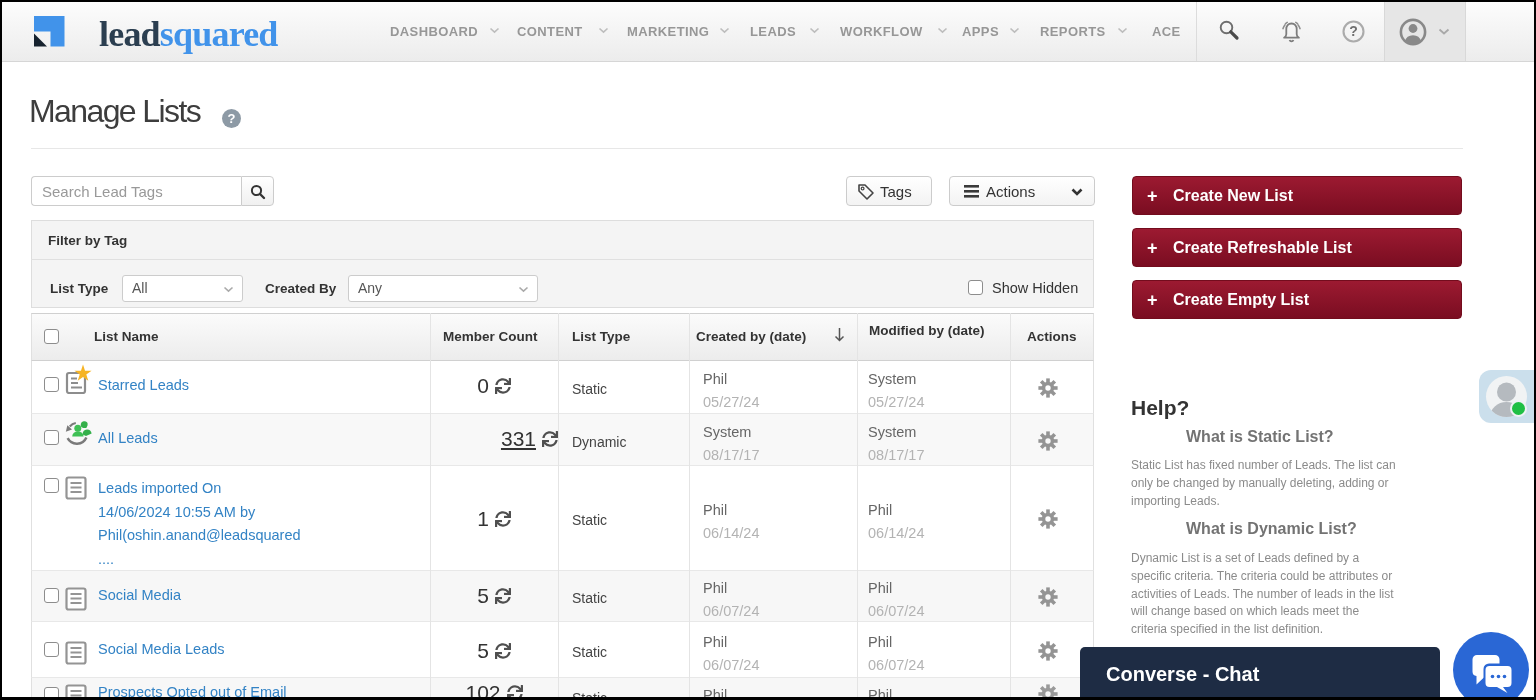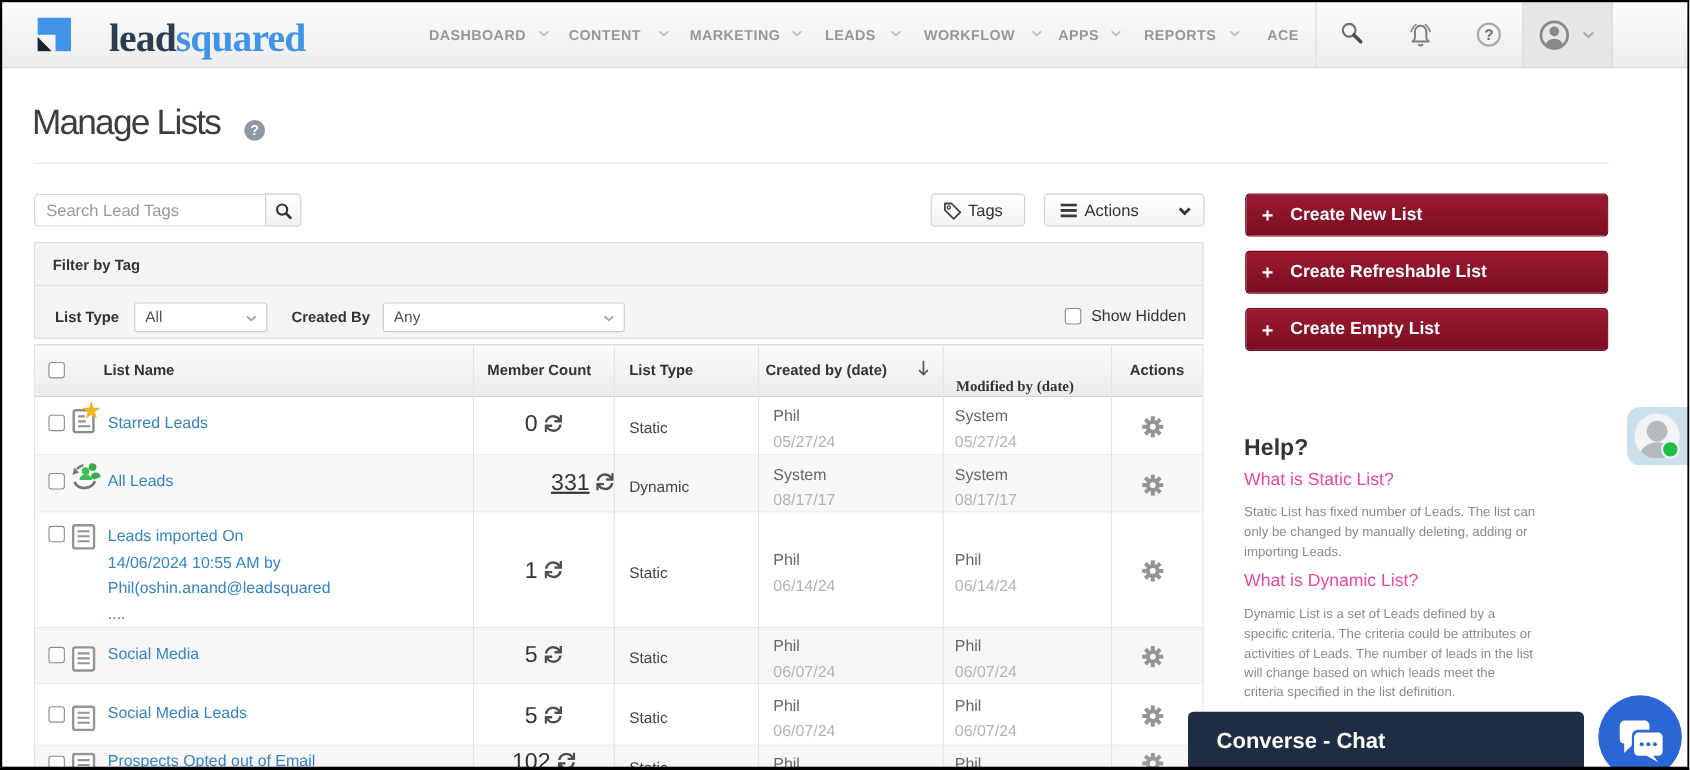--- a/index.html
+++ b/index.html
@@ -52,21 +52,21 @@
   border-bottom:1px solid #e8e8e8;box-sizing:border-box;}
 .link{color:#3383c5;font-size:14.5px;}
 .cnum{font-size:21px;color:#333;}
 .ltype{font-size:14px;color:#444;}
 .pname{font-size:14.5px;color:#666;}
 .pdate{font-size:14.5px;color:#b3b3b3;}
 .cb{width:15px;height:15px;border:1px solid #8d8d8d;border-radius:3px;background:#fff;box-sizing:border-box;}
 .colline{top:313px;width:1px;height:384px;background:#e4e4e4;z-index:2;}
 
 .helph{left:1131px;top:396px;font-size:21px;font-weight:bold;color:#333;}
-.helpq{left:1131px;font-size:16px;font-weight:normal;color:#ec4899;}
+.helpq{left:1186px;font-size:16px;font-weight:bold;color:#737373;}
 .helpp{left:1131px;font-size:12px;color:#8b8b8b;line-height:17.8px;width:345px;}
 
 .conv{left:1080px;top:647px;width:360px;height:52px;background:#1e2c44;border-radius:5px 5px 0 0;
   color:#fff;font-size:20px;font-weight:bold;}
 .chatbub{left:1453px;top:632px;width:76px;height:76px;border-radius:50%;background:#2a67d5;z-index:98;}
 .avatar{left:1479px;top:370px;width:57px;height:53px;border-radius:12px 0 0 12px;background:#cbdfec;z-index:98;}
 </style>
 </head>
 <body>
 <div class="frame">
@@ -195,39 +195,39 @@
 <div class="a" style="left:31px;top:259px;width:1063px;height:1px;background:#e0e0e0;"></div>
 <span class="a blab" style="left:48px;top:233px;">Filter by Tag</span>
 <span class="a blab" style="left:50px;top:281px;">List Type</span>
 <div class="a sel" style="left:122px;top:275px;width:121px;">
   <span style="position:absolute;left:9px;top:4px;">All</span>
   <svg style="position:absolute;right:8px;top:10px" width="11" height="7">
         <path d="M1.5 1.5l4 3.6 4-3.6" stroke="#aaa" stroke-width="1.6" fill="none"></path>
       </svg>
 </div>
 <span class="a blab" style="left:265px;top:281px;">Created By</span>
-<div class="a sel" style="left:348px;top:275px;width:220px;">
+<div class="a sel" style="left:348px;top:275px;width:190px;">
   <span style="position:absolute;left:9px;top:4px;">Any</span>
   <svg style="position:absolute;right:8px;top:10px" width="11" height="7">
         <path d="M1.5 1.5l4 3.6 4-3.6" stroke="#aaa" stroke-width="1.6" fill="none"></path>
       </svg>
 </div>
 <div class="a cb" style="left:968px;top:280px;"></div>
 <span class="a" style="left:992px;top:280px;font-size:14.5px;color:#333;">Show Hidden</span>
 
 <div class="a thead"></div>
 <div class="a cb" style="left:44px;top:329px;"></div>
 <span class="a th" style="left:94px;top:329px;">List Name</span>
 <span class="a th" style="left:443px;top:329px;">Member Count</span>
 <span class="a th" style="left:572px;top:329px;">List Type</span>
 <span class="a th" style="left:696px;top:329px;">Created by (date)</span>
 <svg class="a" style="left:833px;top:327px" width="13" height="15" viewBox="0 0 13 15">
   <path d="M6.5 1 v12 M2.5 9.5 l4 4 4-4" fill="none" stroke="#555" stroke-width="1.5"></path>
 </svg>
-<span class="a th" style="left:869px;top:343px;font-family:Liberation Serif, serif;">Modified by (date)</span>
+<span class="a th" style="left:869px;top:323px;">Modified by (date)</span>
 <span class="a th" style="left:1027px;top:329px;">Actions</span>
 
 <div class="a trow" style="top:361px;height:53px;background:#fff;"></div>
 <div class="a trow" style="top:414px;height:52px;background:#f8f8f8;"></div>
 <div class="a trow" style="top:466px;height:105px;background:#fff;"></div>
 <div class="a trow" style="top:571px;height:51px;background:#f7f7f7;"></div>
 <div class="a trow" style="top:622px;height:56px;background:#fff;"></div>
 <div class="a trow" style="top:678px;height:19px;background:#f7f7f7;border-bottom:none;"></div>
 
 <div class="a cb" style="left:44px;top:377px;"></div>

